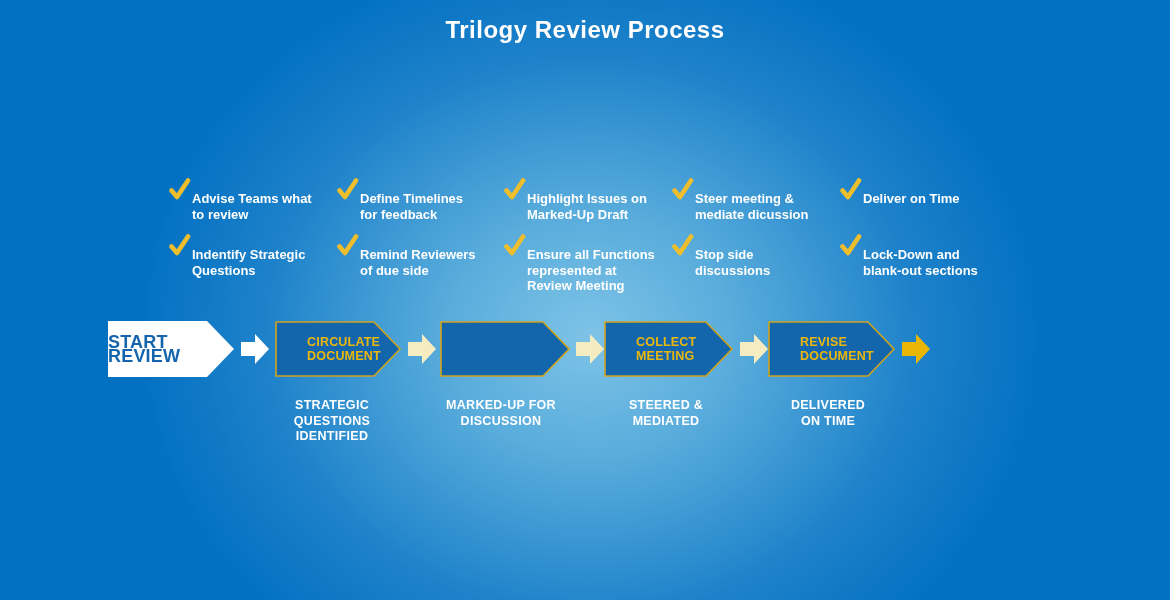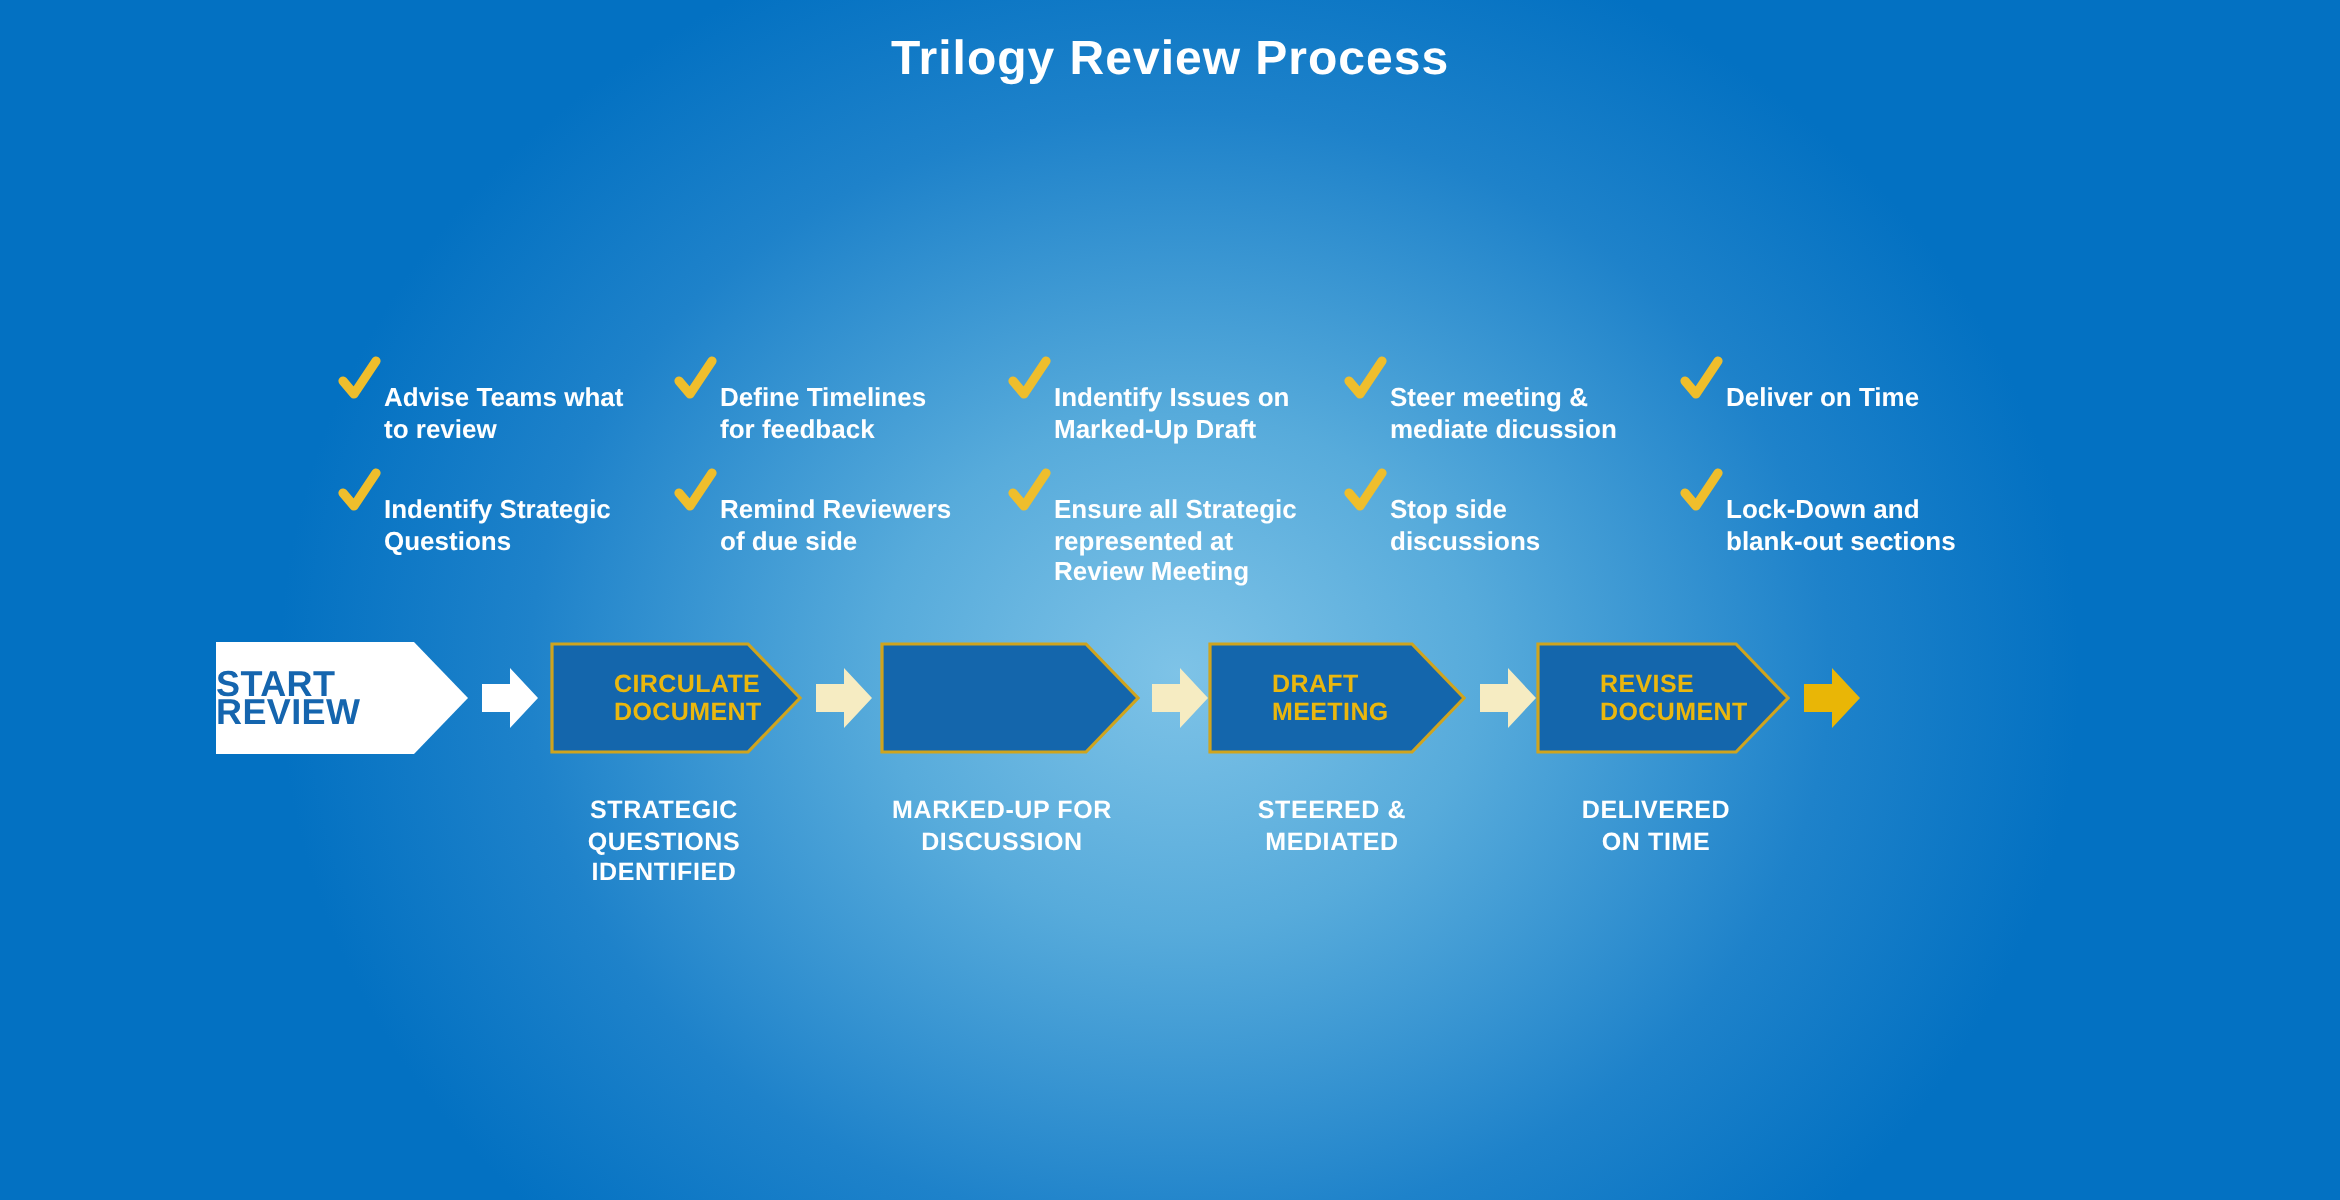--- a/index.html
+++ b/index.html
@@ -86,28 +86,28 @@
     <div class="check-text">Remind Reviewers
 of due side</div>
   </div>
 </div>
 
 <div class="check-col" style="left:503px">
   <div class="check-item r1">
     <svg class="check-icon" viewBox="0 0 24 24">
         <path d="M3.5 13.5 L9 20 L20 3.5" fill="none" stroke="#efbe2c" stroke-width="4.6" stroke-linecap="round" stroke-linejoin="round"></path>
       </svg>
-    <div class="check-text">Indentify Issues on
+    <div class="check-text">Highlight Issues on
 Marked-Up Draft</div>
   </div>
   <div class="check-item r2">
     <svg class="check-icon" viewBox="0 0 24 24">
         <path d="M3.5 13.5 L9 20 L20 3.5" fill="none" stroke="#efbe2c" stroke-width="4.6" stroke-linecap="round" stroke-linejoin="round"></path>
       </svg>
-    <div class="check-text">Ensure all Strategic
+    <div class="check-text">Ensure all Functions
 represented at
 Review Meeting</div>
   </div>
 </div>
 
 <div class="check-col" style="left:671px">
   <div class="check-item r1">
     <svg class="check-icon" viewBox="0 0 24 24">
         <path d="M3.5 13.5 L9 20 L20 3.5" fill="none" stroke="#efbe2c" stroke-width="4.6" stroke-linecap="round" stroke-linejoin="round"></path>
       </svg>
@@ -171,21 +171,21 @@
   </div>
 
   <svg class="connector" style="left:576px" viewBox="0 0 28 30">
     <polygon points="0,8 14,8 14,0 28,15 14,30 14,22 0,22" fill="#f6ecc2"></polygon>
   </svg>
 
   <div class="step" style="left:604px;width:130px">
     <svg width="130" height="56" viewBox="0 0 130 56">
       <polygon points="1,1 102,1 128,28 102,55 1,55" fill="#1466ac" stroke="#cfa41e" stroke-width="1.6"></polygon>
     </svg>
-    <div class="step-label txt-gold">DRAFT
+    <div class="step-label txt-gold">COLLECT
 MEETING</div>
   </div>
 
   <svg class="connector" style="left:740px" viewBox="0 0 28 30">
     <polygon points="0,8 14,8 14,0 28,15 14,30 14,22 0,22" fill="#f6ecc2"></polygon>
   </svg>
 
   <div class="step" style="left:768px;width:128px">
     <svg width="128" height="56" viewBox="0 0 128 56">
       <polygon points="1,1 100,1 126,28 100,55 1,55" fill="#1466ac" stroke="#cfa41e" stroke-width="1.6"></polygon>

